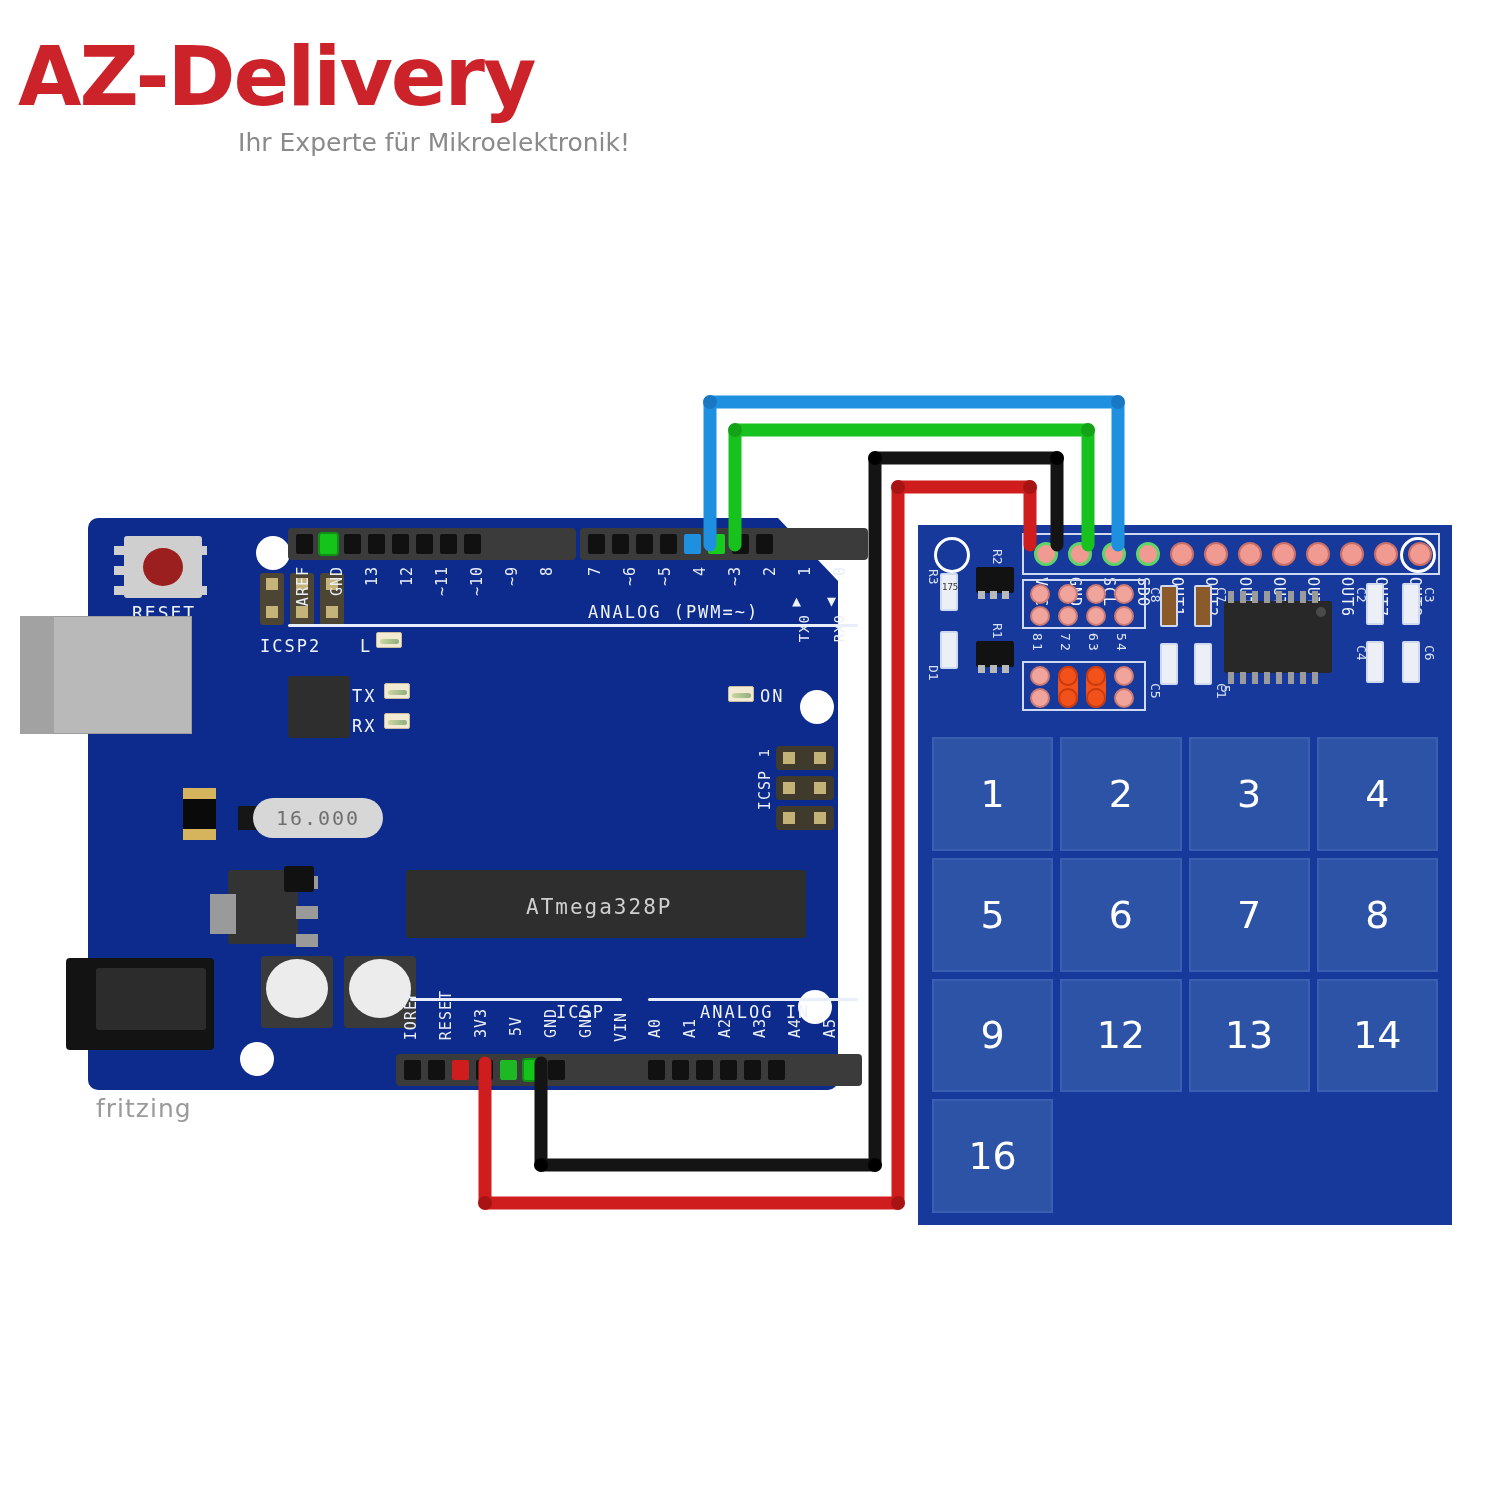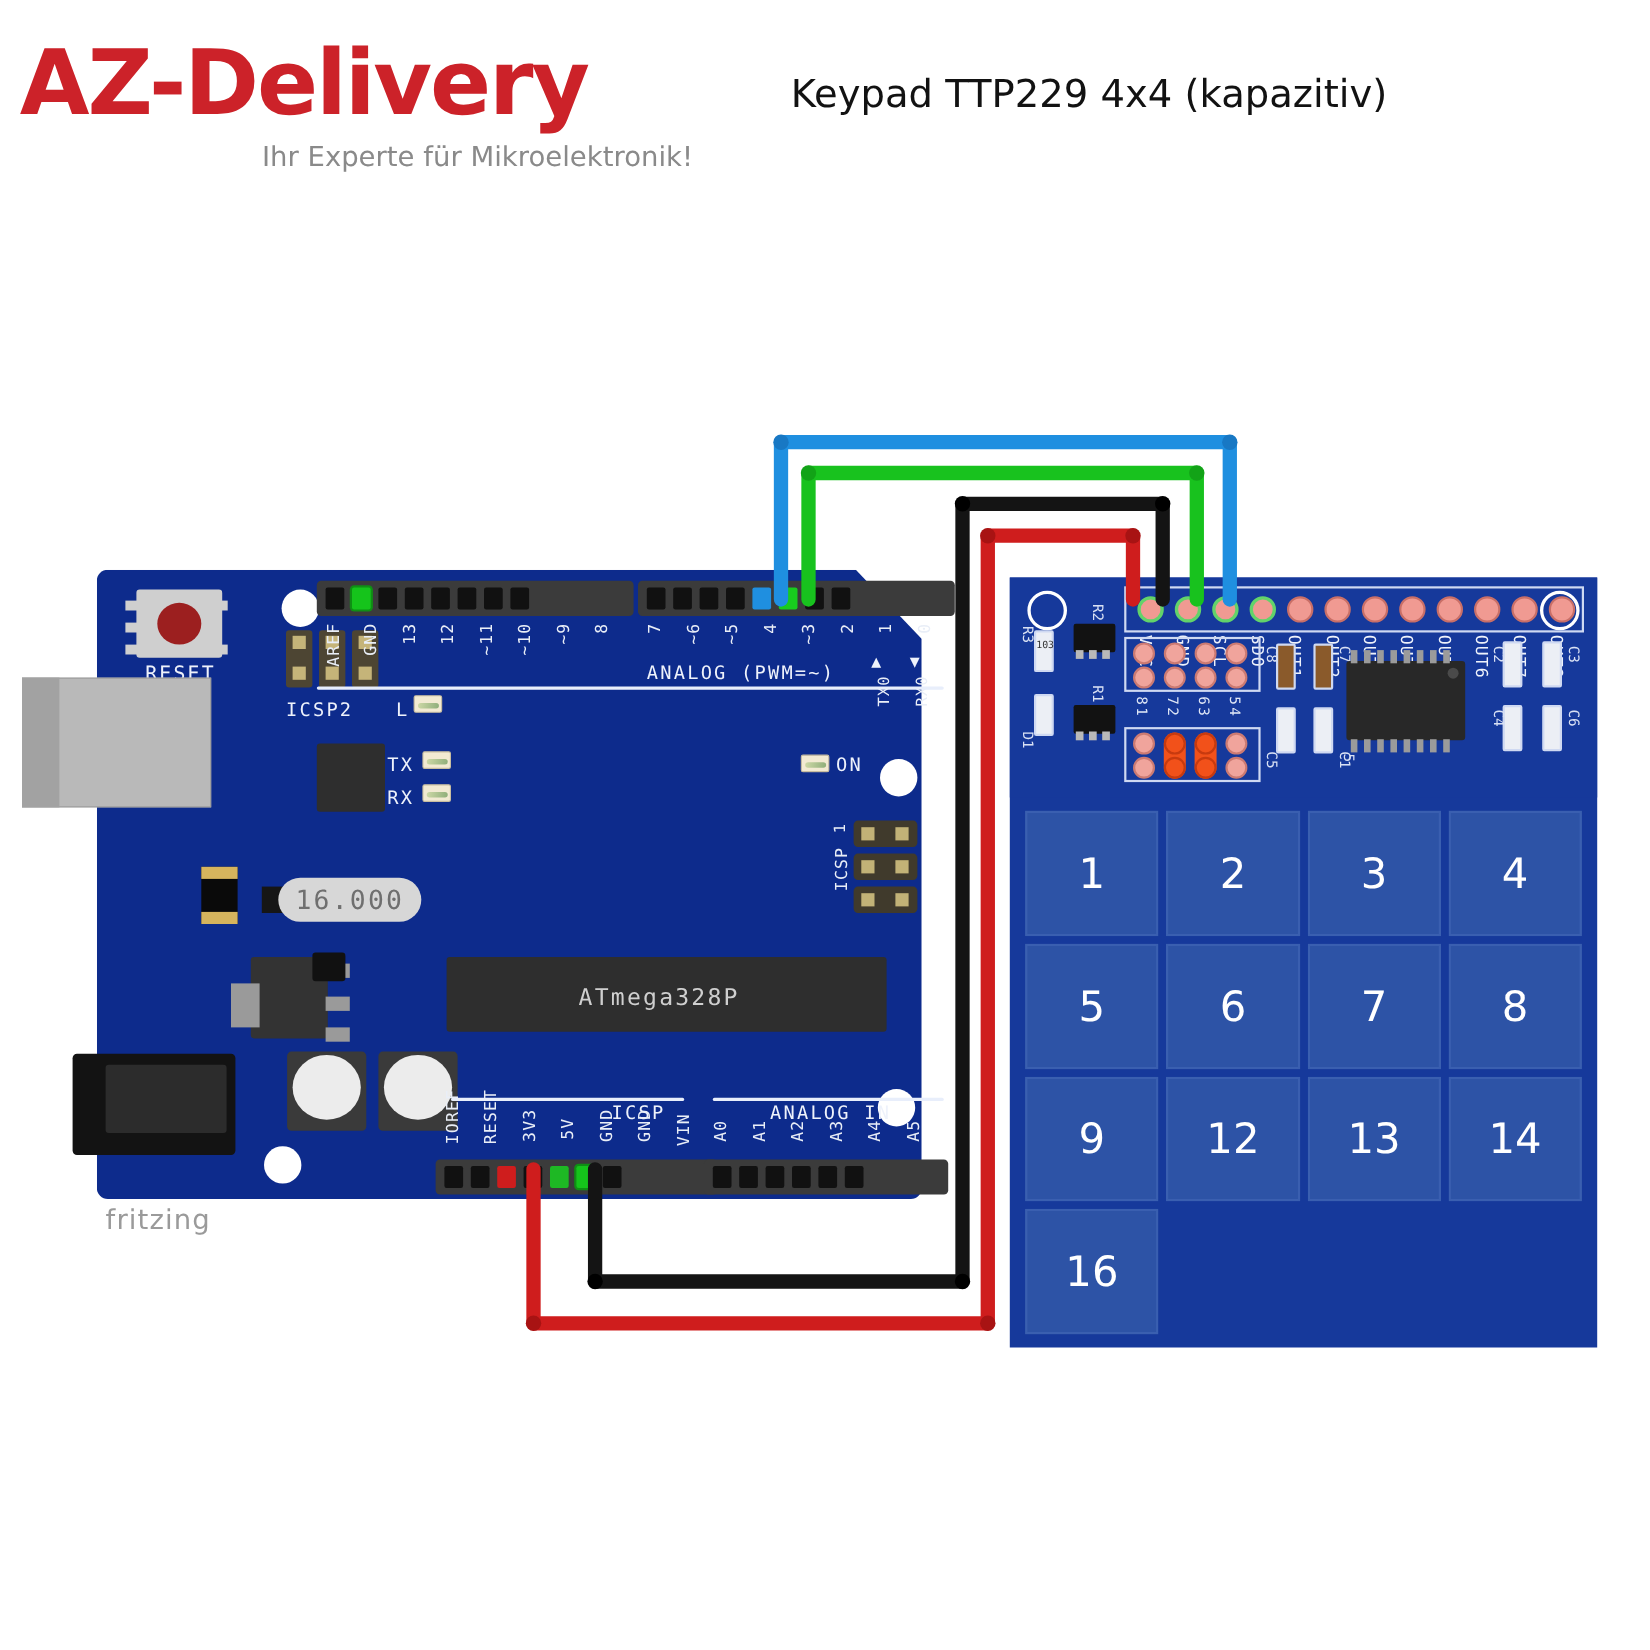--- a/index.html
+++ b/index.html
@@ -47,21 +47,21 @@
   .wline { position:absolute; background:#e8eefb; height:3px; border-radius:2px; }
 
   .led { position:absolute; width:26px; height:16px; background:#f2ead2;
          border:1px solid #c8bda0; border-radius:2px; }
   .led::after { content:""; position:absolute; left:3px; top:6px; width:19px; height:5px;
                 background:linear-gradient(100deg,#cdd8a6,#8fae7a); border-radius:3px; }
 
   .chip { position:absolute; background:#2e2e2e; border-radius:3px; }
   .xtal { position:absolute; background:#d7d7d7; border-radius:22px; display:flex;
           align-items:center; justify-content:center; color:#6f6f6f;
-          font-family:"DejaVu Sans Mono", monospace; font-size:24px; letter-spacing:2px; }
+          font-family:"DejaVu Sans Mono", monospace; font-size:20px; letter-spacing:2px; }
   .ecap { position:absolute; background:#3a3a3a; border-radius:4px; }
   .ecap::after { content:""; position:absolute; left:5px; top:3px; right:5px; bottom:10px;
                  background:#ececec; border-radius:50%; }
 
   #reset-btn { position:absolute; left:36px; top:18px; width:78px; height:62px;
                background:#cfcfcf; border-radius:3px; }
   #reset-btn::after { content:""; position:absolute; left:19px; top:12px; width:40px; height:38px;
                       background:#9c1f1f; border-radius:50%; }
   .rleg { position:absolute; background:#cfcfcf; width:11px; height:9px; }
 
@@ -142,21 +142,20 @@
 </style>
 </head>
 <body>
 
 <div id="logo">
   <div id="logo-word">AZ-Delivery</div>
   <div id="logo-sub">Ihr Experte für Mikroelektronik!</div>
 </div>
 
 <div id="title">
-  <div>Keypad TTP229 4x4 (kapazitiv)</div>
 </div>
 
 <div id="arduino">
   <div class="ard-pcb" id="ard-body"></div>
 
   <div class="hole" style="left:168px;top:18px;width:34px;height:34px;"></div>
   <div class="hole" style="left:712px;top:172px;width:34px;height:34px;"></div>
   <div class="hole" style="left:152px;top:524px;width:34px;height:34px;"></div>
   <div class="hole" style="left:710px;top:472px;width:34px;height:34px;"></div>
 
@@ -339,21 +338,21 @@
   <div class="tlabel" style="left:250px;">OUT1</div>
   <div class="tlabel" style="left:284px;">OUT2</div>
   <div class="tlabel" style="left:318px;">OUT3</div>
   <div class="tlabel" style="left:352px;">OUT4</div>
   <div class="tlabel" style="left:386px;">OUT5</div>
   <div class="tlabel" style="left:420px;">OUT6</div>
   <div class="tlabel" style="left:454px;">OUT7</div>
   <div class="tlabel" style="left:488px;">OUT8</div>
 
   <div class="res-wht" style="left:22px;top:48px;width:18px;height:38px;"></div>
-  <div class="hlabel" style="left:24px;top:57px;font-size:9px;color:#333;letter-spacing:0;">103</div>
+  <div class="hlabel" style="left:24px;top:57px;font-size:9px;color:#333;letter-spacing:0;">175</div>
   <div class="cmplbl" style="left:8px;top:44px;">R3</div>
   <div class="res-wht" style="left:22px;top:106px;width:18px;height:38px;"></div>
   <div class="cmplbl" style="left:8px;top:140px;">D1</div>
 
   <div class="smd-blk" style="left:58px;top:42px;width:38px;height:26px;"></div>
   <div class="smd-leg" style="left:60px;top:66px;"></div>
   <div class="smd-leg" style="left:72px;top:66px;"></div>
   <div class="smd-leg" style="left:84px;top:66px;"></div>
   <div class="cmplbl" style="left:72px;top:24px;">R2</div>
 

